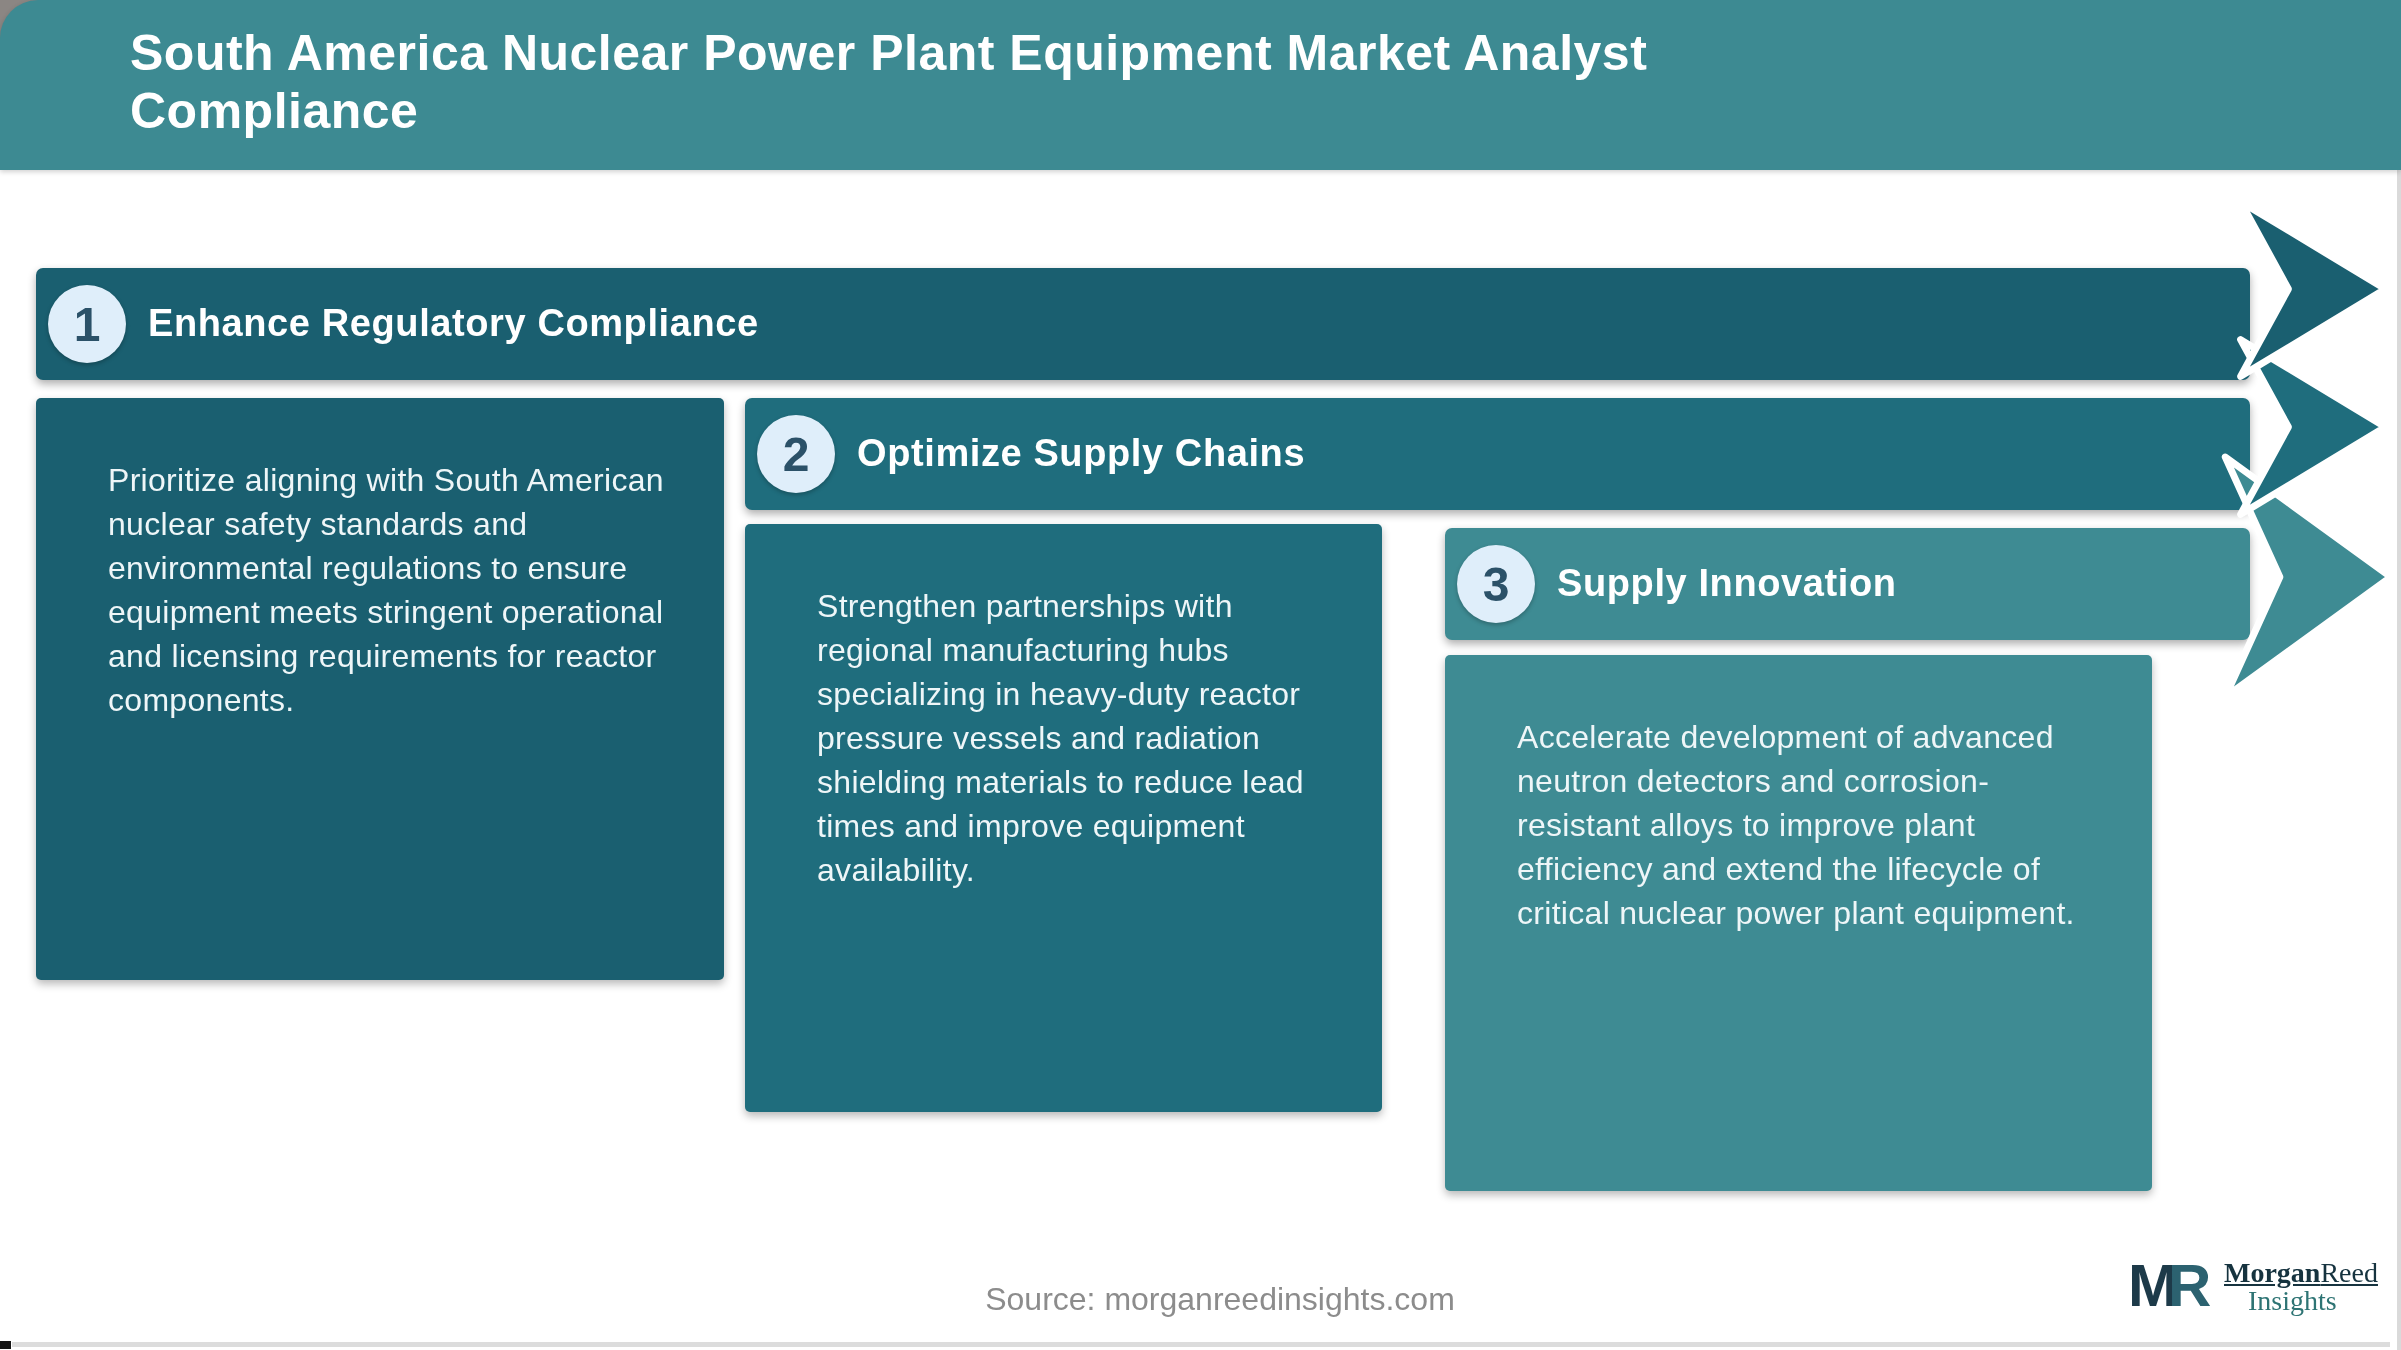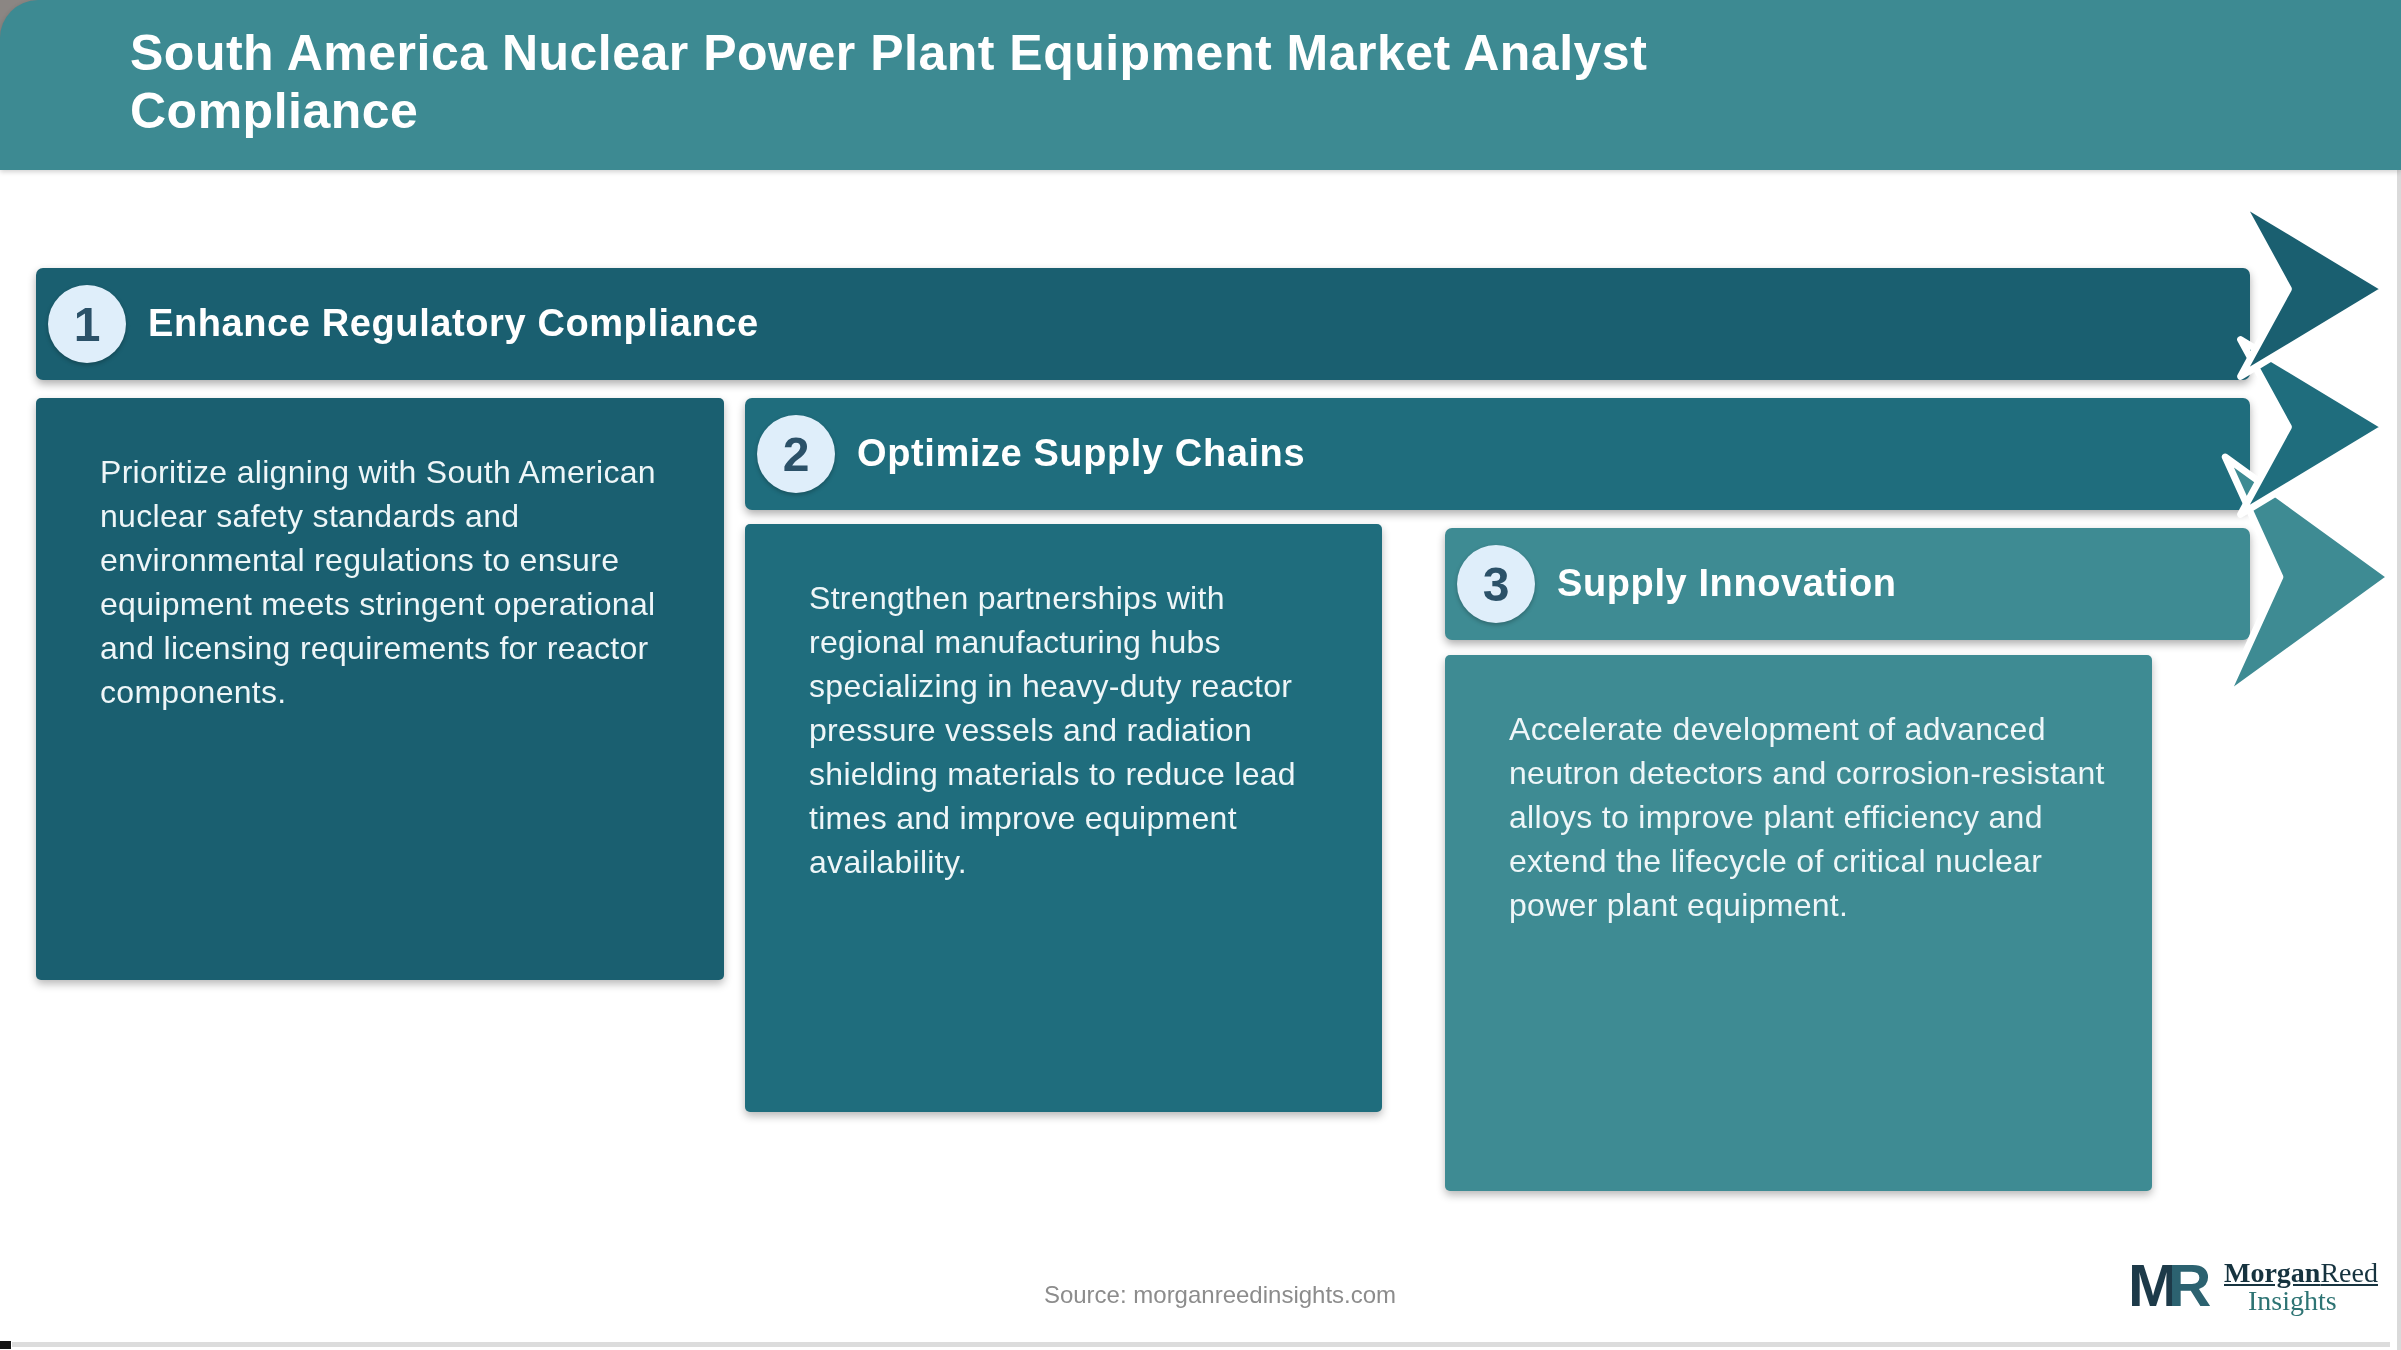--- a/index.html
+++ b/index.html
@@ -46,27 +46,27 @@
   .arrow-3 polygon{fill:#3e8b93;}
   .arrow polygon{stroke:#ffffff;stroke-width:7;vector-effect:non-scaling-stroke;stroke-linejoin:round;}
   
   .box{
     position:absolute;border-radius:5px;z-index:10;box-shadow:0 4px 9px rgba(0,0,0,.28);
   }
   .box-1{left:36px;top:398px;width:688px;height:582px;background:#1a5f70;}
   .box-2{left:745px;top:524px;width:637px;height:588px;background:#1f6d7d;}
   .box-3{left:1445px;top:655px;width:707px;height:536px;background:#3e8b93;}
   .box p{
-    margin:0;padding:52px 42px 0 64px;color:#eef6f8;font-size:32px;line-height:44px;
+    margin:8px;padding:52px 42px 0 64px;color:#eef6f8;font-size:32px;line-height:44px;
     letter-spacing:.3px;font-weight:400;
   }
   
   .source{
     position:absolute;left:900px;top:1281px;width:640px;text-align:center;
-    color:#8c8c8c;font-size:24px;z-index:5;
+    color:#8c8c8c;font-size:32px;z-index:5;
   }
   .logo{position:absolute;left:2128px;top:1256px;display:flex;align-items:center;z-index:5;}
   .monogram{position:relative;width:92px;height:62px;}
   .monogram .m{
     position:absolute;left:0;top:0;font-size:60px;line-height:60px;font-weight:900;
     color:#1d3a49;font-family:"Liberation Sans",sans-serif;letter-spacing:-4px;
   }
   .monogram .r{
     position:absolute;left:40px;top:0;font-size:60px;line-height:60px;font-weight:900;
     color:#2c6270;font-family:"Liberation Sans",sans-serif;

